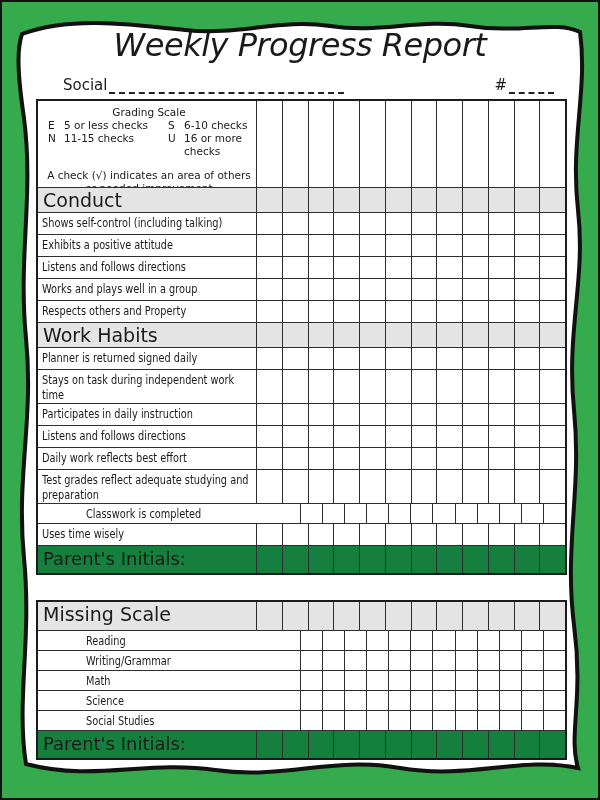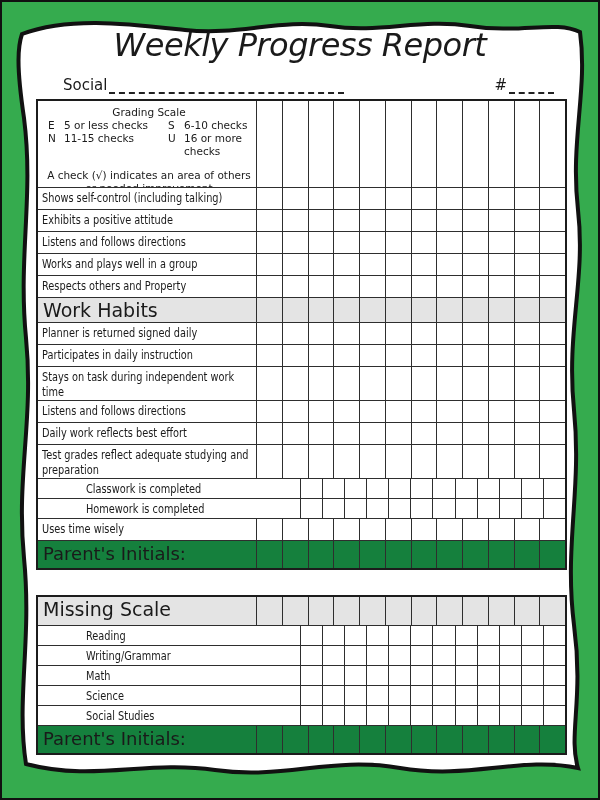--- a/index.html
+++ b/index.html
@@ -108,20 +108,37 @@
             <div class="cell"></div>
             <div class="cell"></div>
             <div class="cell"></div>
             <div class="cell"></div>
             <div class="cell"></div>
             <div class="cell"></div>
             <div class="cell"></div>
           </div>
       </div>
 
+      <div class="row section sec25">
+        <div class="label">Conduct</div>
+        <div class="cells">
+            <div class="cell"></div>
+            <div class="cell"></div>
+            <div class="cell"></div>
+            <div class="cell"></div>
+            <div class="cell"></div>
+            <div class="cell"></div>
+            <div class="cell"></div>
+            <div class="cell"></div>
+            <div class="cell"></div>
+            <div class="cell"></div>
+            <div class="cell"></div>
+            <div class="cell"></div>
+          </div>
+      </div>
 
       <div class="row">
         <div class="label"><span class="label-text">Shows self-control (including talking)</span></div>
         <div class="cells">
             <div class="cell"></div>
             <div class="cell"></div>
             <div class="cell"></div>
             <div class="cell"></div>
             <div class="cell"></div>
             <div class="cell"></div>
@@ -231,38 +248,38 @@
             <div class="cell"></div>
             <div class="cell"></div>
             <div class="cell"></div>
             <div class="cell"></div>
             <div class="cell"></div>
             <div class="cell"></div>
             <div class="cell"></div>
           </div>
       </div>
       <div class="row">
+        <div class="label"><span class="label-text">Stays on task during independent work time</span></div>
+        <div class="cells">
+            <div class="cell"></div>
+            <div class="cell"></div>
+            <div class="cell"></div>
+            <div class="cell"></div>
+            <div class="cell"></div>
+            <div class="cell"></div>
+            <div class="cell"></div>
+            <div class="cell"></div>
+            <div class="cell"></div>
+            <div class="cell"></div>
+            <div class="cell"></div>
+            <div class="cell"></div>
+          </div>
+      </div>
+      <div class="row">
         <div class="label"><span class="label-text">Participates in daily instruction</span></div>
-        <div class="cells">
-            <div class="cell"></div>
-            <div class="cell"></div>
-            <div class="cell"></div>
-            <div class="cell"></div>
-            <div class="cell"></div>
-            <div class="cell"></div>
-            <div class="cell"></div>
-            <div class="cell"></div>
-            <div class="cell"></div>
-            <div class="cell"></div>
-            <div class="cell"></div>
-            <div class="cell"></div>
-          </div>
-      </div>
-      <div class="row">
-        <div class="label"><span class="label-text">Stays on task during independent work time</span></div>
         <div class="cells">
             <div class="cell"></div>
             <div class="cell"></div>
             <div class="cell"></div>
             <div class="cell"></div>
             <div class="cell"></div>
             <div class="cell"></div>
             <div class="cell"></div>
             <div class="cell"></div>
             <div class="cell"></div>
@@ -317,37 +334,20 @@
             <div class="cell"></div>
             <div class="cell"></div>
             <div class="cell"></div>
             <div class="cell"></div>
             <div class="cell"></div>
             <div class="cell"></div>
           </div>
       </div>
       <div class="row short">
         <div class="label"><span class="label-text">Classwork is completed</span></div>
-        <div class="cells">
-            <div class="cell"></div>
-            <div class="cell"></div>
-            <div class="cell"></div>
-            <div class="cell"></div>
-            <div class="cell"></div>
-            <div class="cell"></div>
-            <div class="cell"></div>
-            <div class="cell"></div>
-            <div class="cell"></div>
-            <div class="cell"></div>
-            <div class="cell"></div>
-            <div class="cell"></div>
-          </div>
-      </div>
-      <div class="row short">
-        <div class="label"><span class="label-text">Homework is completed</span></div>
         <div class="cells">
             <div class="cell"></div>
             <div class="cell"></div>
             <div class="cell"></div>
             <div class="cell"></div>
             <div class="cell"></div>
             <div class="cell"></div>
             <div class="cell"></div>
             <div class="cell"></div>
             <div class="cell"></div>

